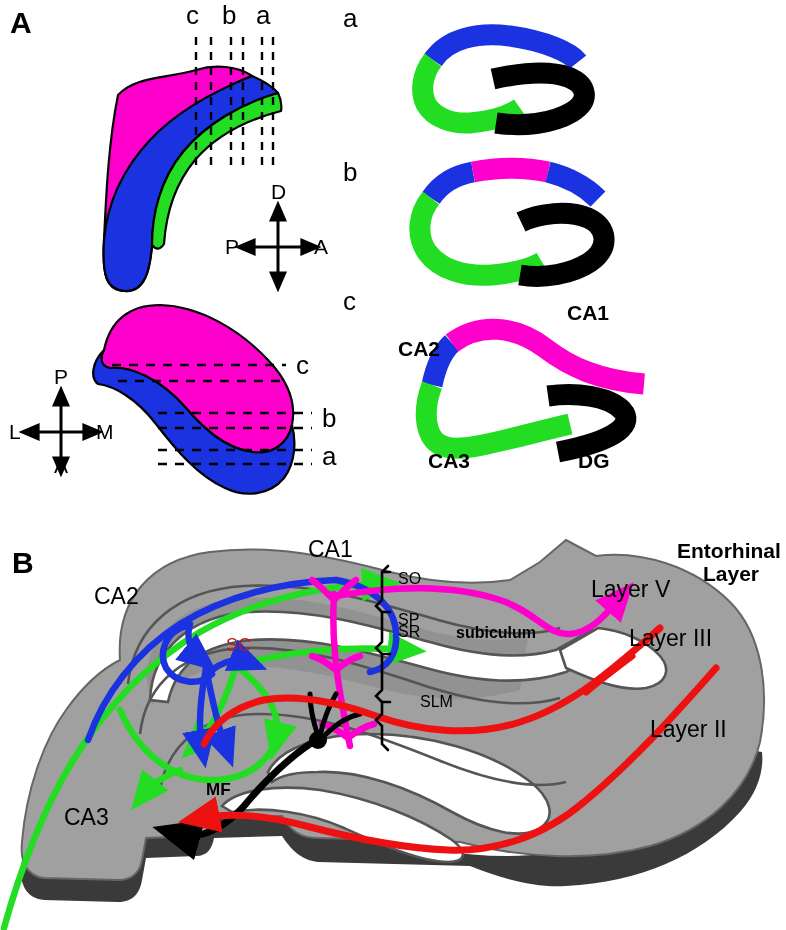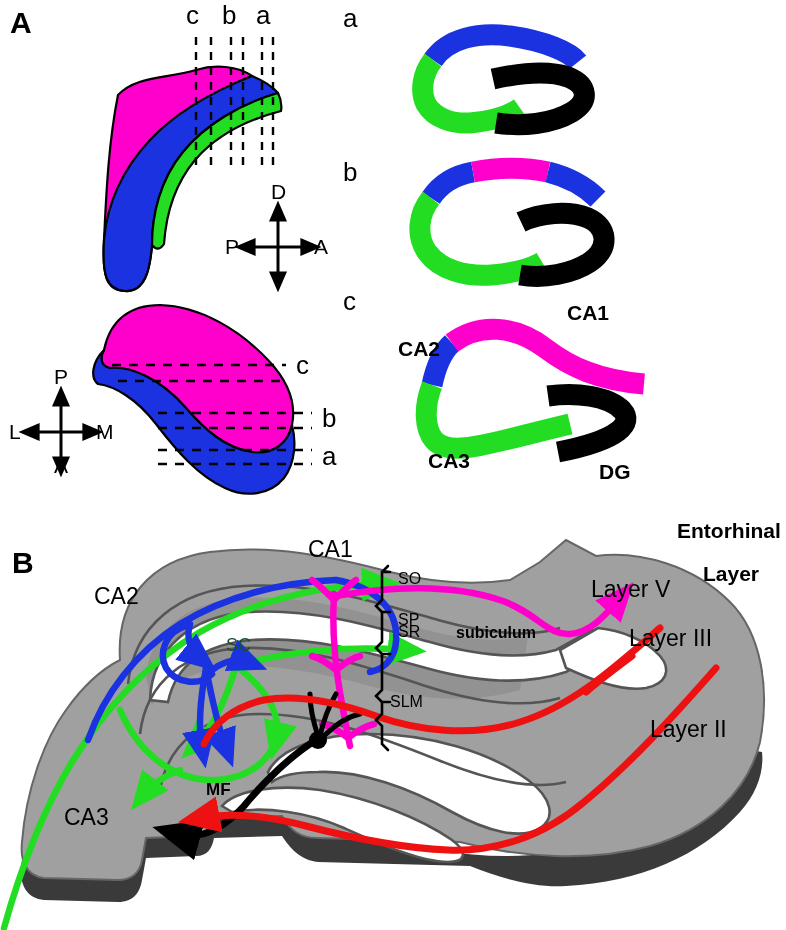--- a/index.html
+++ b/index.html
@@ -7,21 +7,21 @@
        font-family:"Liberation Sans",sans-serif;color:#000;}
   .fig{position:absolute;left:0;top:0;width:786px;height:930px;}
   .lbl{position:absolute;white-space:nowrap;line-height:1;}
   .panel-letter{font-weight:bold;font-size:30px;}
   .sec-small{font-size:26px;}
   .ori{font-size:21px;}
   .bold-lbl{font-weight:bold;font-size:21px;}
   .b-lbl{font-size:23px;}
   .b-lbl-sm{font-size:16px;}
   .ec-lbl{font-weight:bold;font-size:21px;text-align:center;}
-  .sc-lbl{font-size:18px;color:#14532d;font-weight:normal;}
+  .sc-lbl{font-size:18px;color:#b91c1c;font-weight:normal;}
 </style>
 </head>
 <body>
 
 <svg class="fig" viewBox="0 0 786 930">
 
   <defs>
     <marker id="ah-blk" markerWidth="7" markerHeight="7" refX="3.2" refY="3" orient="auto">
       <path d="M0,0 L7,3 L0,6 z" fill="#000"></path>
     </marker>
@@ -258,35 +258,35 @@
 <div class="lbl sec-small" style="left:322px;top:405px;">b</div>
 <div class="lbl sec-small" style="left:322px;top:443px;">a</div>
 
 <div class="lbl sec-small" style="left:343px;top:5px;">a</div>
 <div class="lbl sec-small" style="left:343px;top:159px;">b</div>
 <div class="lbl sec-small" style="left:343px;top:288px;">c</div>
 
 <div class="lbl bold-lbl" style="left:567px;top:302px;">CA1</div>
 <div class="lbl bold-lbl" style="left:398px;top:338px;">CA2</div>
 <div class="lbl bold-lbl" style="left:428px;top:450px;">CA3</div>
-<div class="lbl bold-lbl" style="left:599px;top:450px;margin-top:11px;">DG</div>
+<div class="lbl bold-lbl" style="left:578px;top:450px;">DG</div>
 
 <div class="lbl panel-letter" style="left:12px;top:548px;">B</div>
 
 <div class="lbl b-lbl" style="left:308px;top:538px;">CA1</div>
 <div class="lbl b-lbl" style="left:94px;top:585px;">CA2</div>
 <div class="lbl b-lbl" style="left:64px;top:806px;">CA3</div>
 <div class="lbl b-lbl-sm" style="left:456px;top:625px;font-weight:bold;">subiculum</div>
 
-<div class="lbl ec-lbl" style="left:677px;top:520px;">Entorhinal</div>
+<div class="lbl ec-lbl" style="left:677px;top:540px;">Entorhinal</div>
 <div class="lbl ec-lbl" style="left:703px;top:563px;">Layer</div>
 
 <div class="lbl b-lbl-sm" style="left:398px;top:571px;">SO</div>
 <div class="lbl b-lbl-sm" style="left:398px;top:612px;">SP</div>
 <div class="lbl b-lbl-sm" style="left:398px;top:624px;">SR</div>
-<div class="lbl b-lbl-sm" style="left:390px;top:694px;">SLM</div>
+<div class="lbl b-lbl-sm" style="left:420px;top:694px;">SLM</div>
 
 <div class="lbl b-lbl" style="left:556px;top:578px;margin-left:35px;">Layer V</div>
 <div class="lbl b-lbl" style="left:629px;top:627px;">Layer III</div>
 <div class="lbl b-lbl" style="left:650px;top:682px;margin-top:36px;">Layer II</div>
 
 <div class="lbl sc-lbl" style="left:226px;top:636px;">SC</div>
 <div class="lbl" style="left:206px;top:781px;font-size:17px;font-weight:bold;">MF</div>
 
 </body></html>

